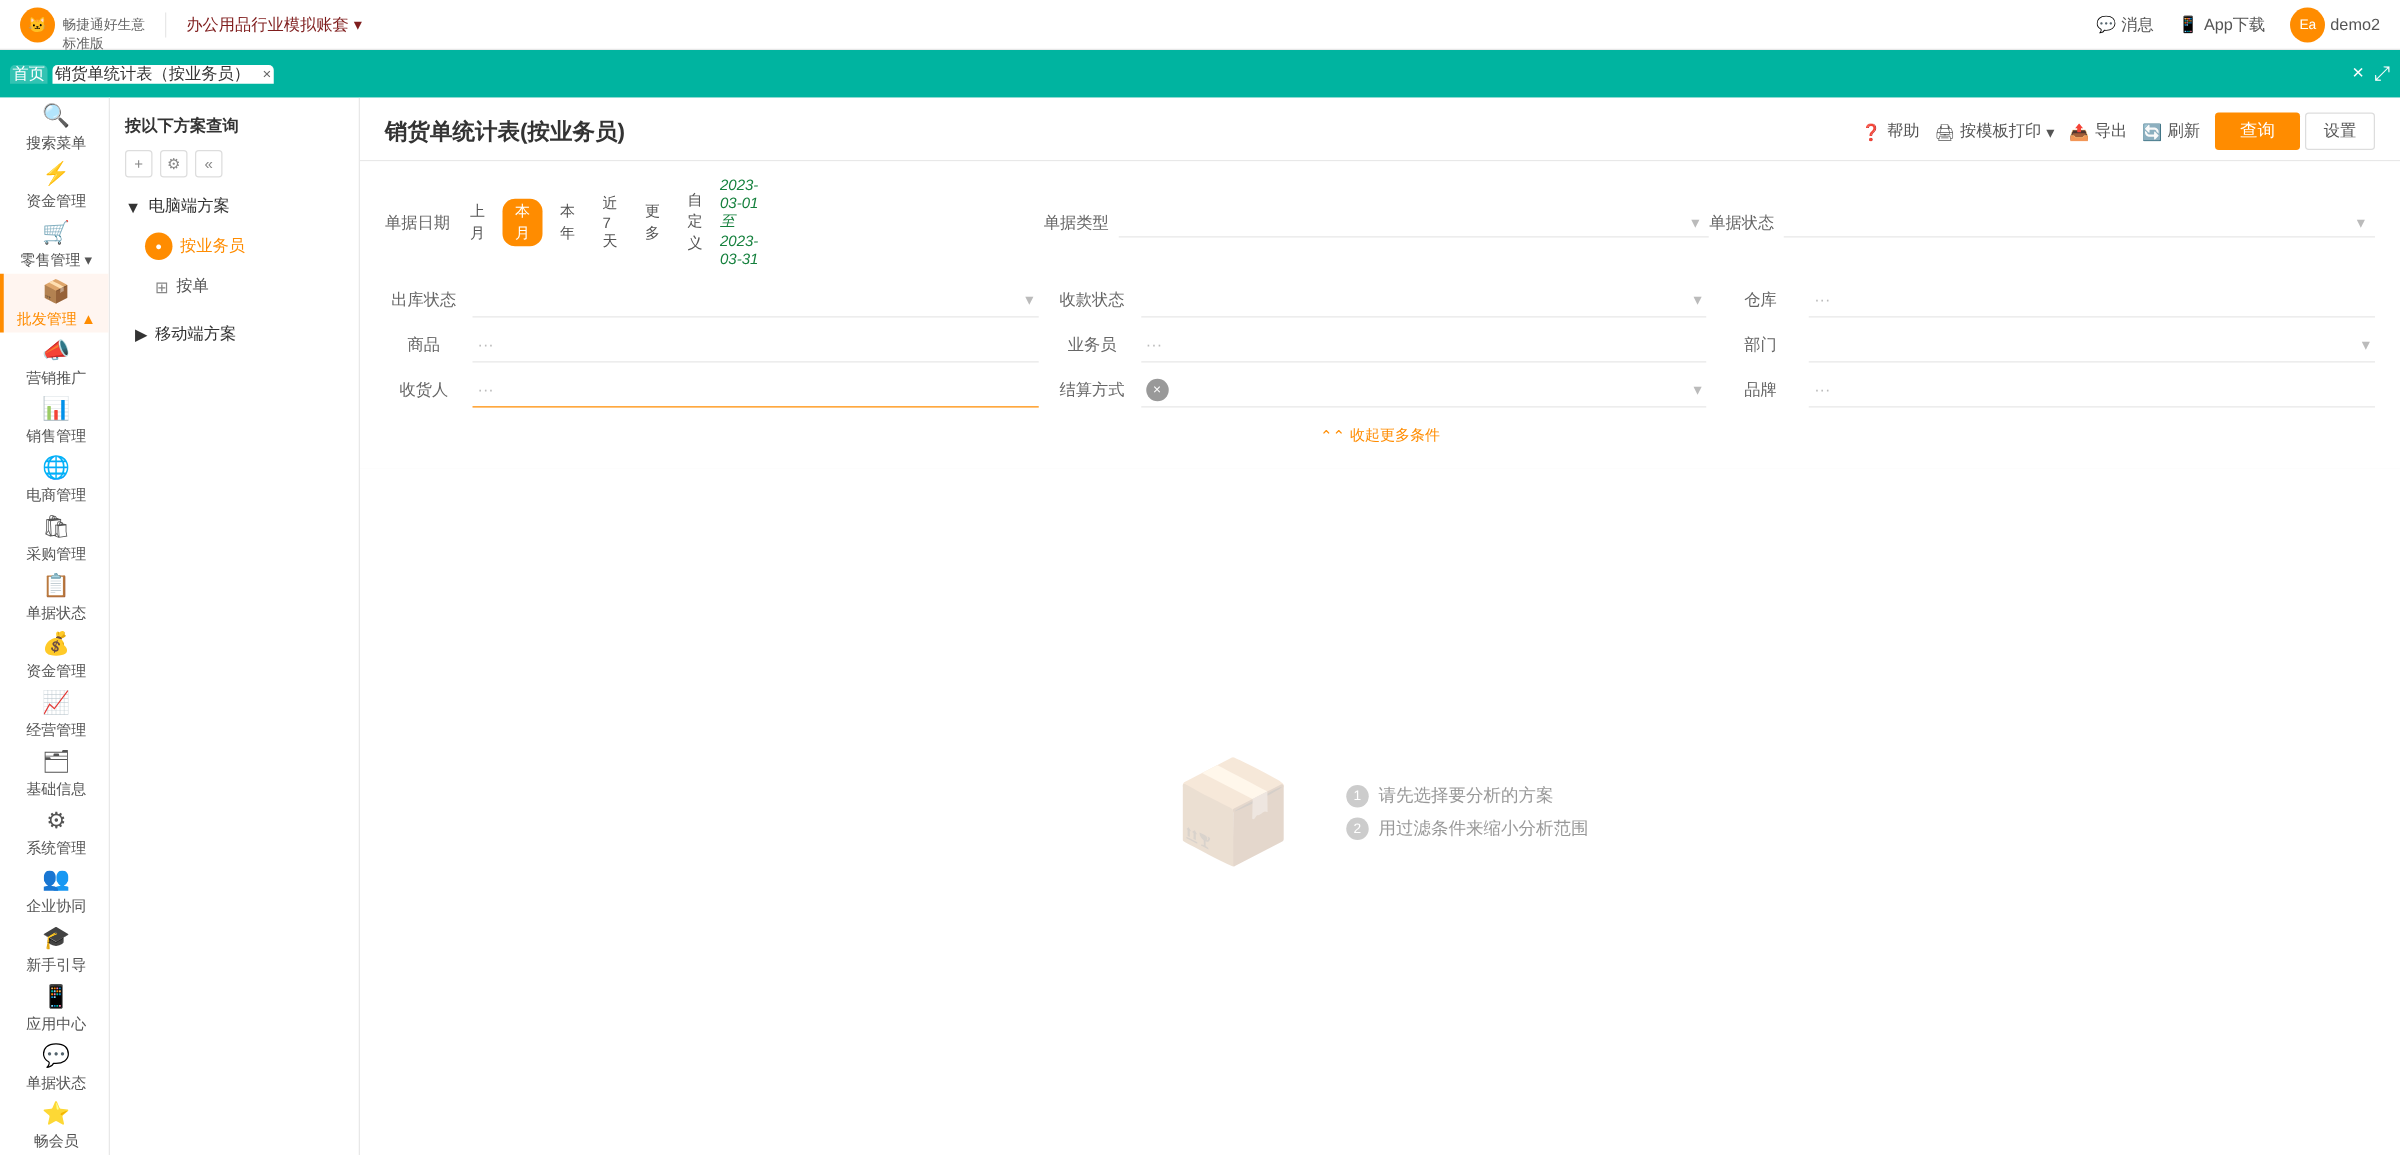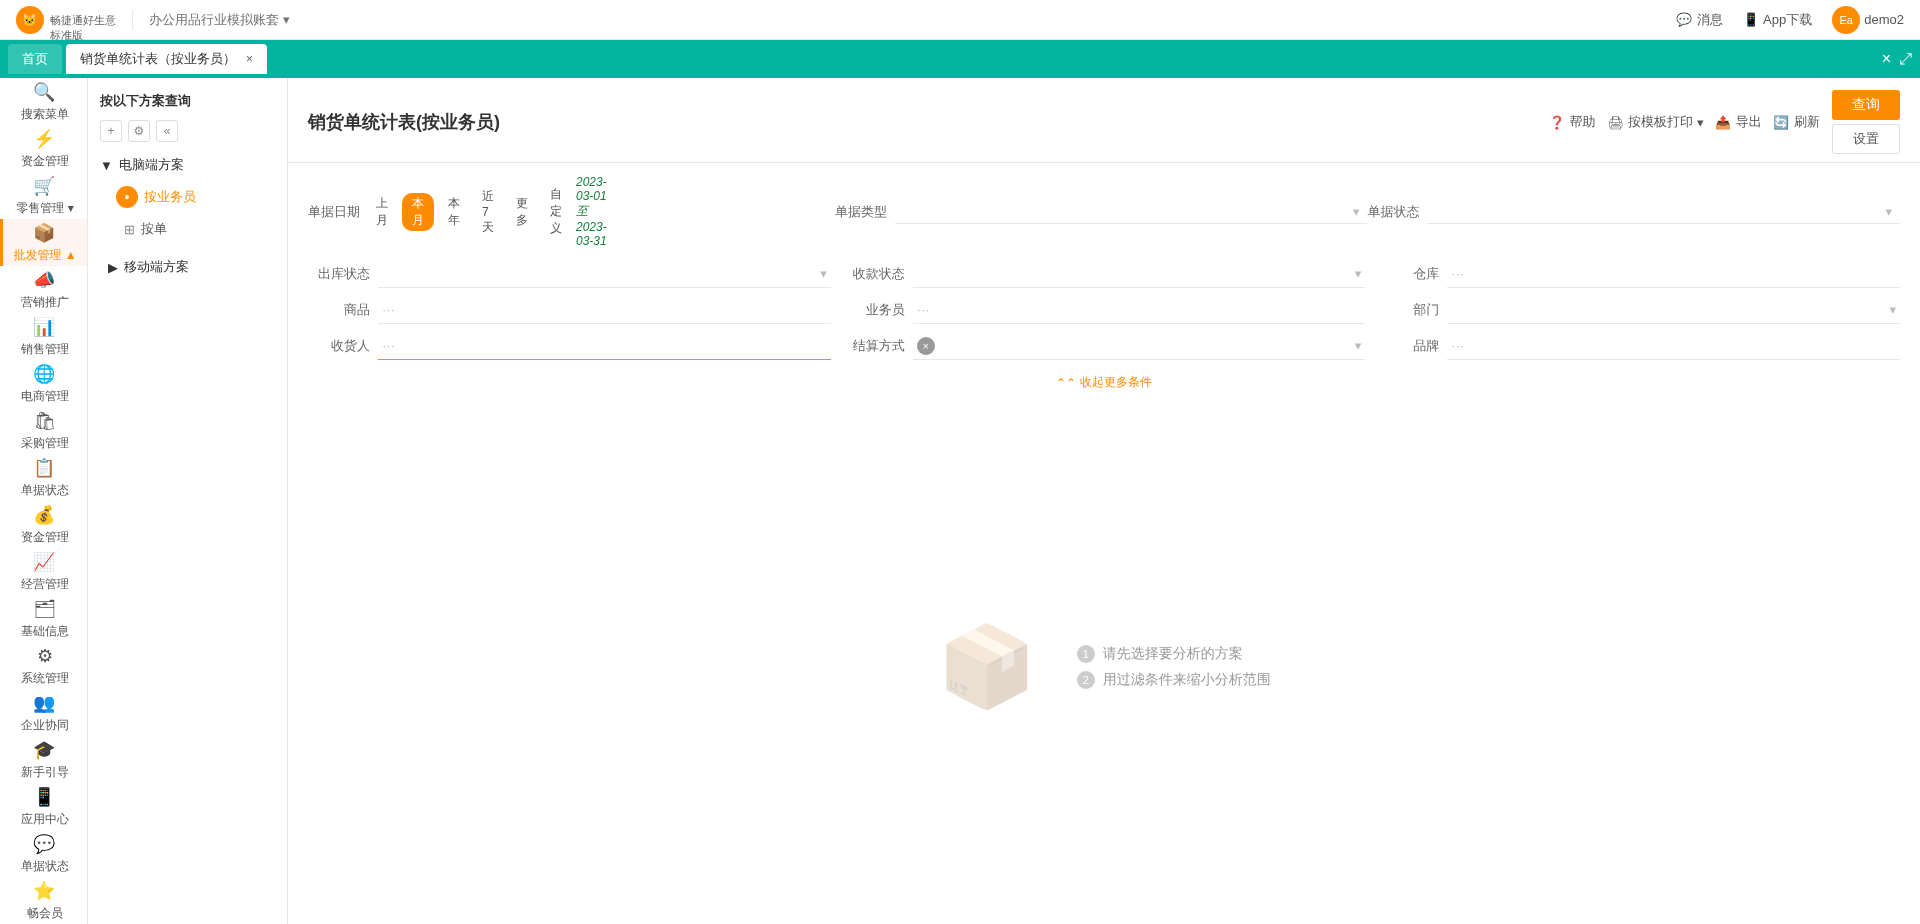--- a/index.html
+++ b/index.html
@@ -13,37 +13,37 @@
       align-items: center;
       padding: 0 16px;
       border-bottom: 1px solid #e8e8e8;
       justify-content: space-between;
       flex-shrink: 0;
     }
     .top-bar-left { display: flex; align-items: center; gap: 8px; }
     .logo { display: flex; align-items: center; gap: 6px; }
     .logo-icon { width: 28px; height: 28px; background: #ff8c00; border-radius: 50%; display: flex; align-items: center; justify-content: center; color: white; font-size: 12px; font-weight: bold; }
     .logo-text { font-size: 11px; color: #666; line-height: 1.3; margin-top: 16px; }
-    .company-select { display: flex; align-items: center; gap: 4px; color: #737373; font-size: 13px; cursor: pointer; }
+    .company-select { display: flex; align-items: center; gap: 4px; color: #7f1d1d; font-size: 13px; cursor: pointer; }
     .top-bar-right { display: flex; align-items: center; gap: 20px; color: #555; font-size: 13px; }
     .top-bar-right-item { display: flex; align-items: center; gap: 4px; cursor: pointer; }
     .avatar { width: 28px; height: 28px; border-radius: 50%; background: #ff8c00; display: flex; align-items: center; justify-content: center; color: white; font-size: 11px; }
 
     
     .tab-bar {
       height: 38px;
       background: #00b4a0;
       display: flex;
       align-items: center;
       padding: 0 8px;
       gap: 4px;
       flex-shrink: 0;
     }
     .tab { 
-      height: 30px; padding: 0 14px; border-radius: 4px 4px 0 0; 
+      height: 15px; padding: 0 2px; border-radius: 4px 4px 0 0; 
       display: flex; align-items: center; gap: 6px; cursor: pointer; font-size: 13px;
     }
     .tab-home { background: rgba(255,255,255,0.2); color: white; }
     .tab-active { background: #fff; color: #333; }
     .tab-close { color: #666; font-size: 12px; cursor: pointer; margin-left: 4px; }
     .tab-bar-right { margin-left: auto; display: flex; gap: 8px; }
     .tab-bar-btn { color: white; cursor: pointer; font-size: 16px; }
 
     
     .main { display: flex; flex: 1; overflow: hidden; }
@@ -95,21 +95,21 @@
     .filter-select { flex: 1; display: flex; align-items: center; justify-content: space-between; border-bottom: 1px solid #e8e8e8; padding: 4px 8px; cursor: pointer; color: #333; }
     .filter-dots { color: #bbb; cursor: pointer; }
 
     .date-filter { display: flex; align-items: center; gap: 6px; flex: 1; }
     .date-btn { padding: 2px 8px; border-radius: 2px; cursor: pointer; font-size: 12px; color: #555; }
     .date-btn.active { background: #ff8c00; color: white; border-radius: 10px; padding: 2px 10px; }
     .date-range { font-size: 12px; color: #15803d; font-style: italic; }
 
     .filter-grid { display: grid; grid-template-columns: repeat(3, 1fr); gap: 12px; margin-bottom: 8px; }
     .filter-item { display: flex; align-items: center; }
-    .filter-item-label { width: 70px; color: #666; font-size: 13px; flex-shrink: 0; text-align: right; padding-right: 8px; }
+    .filter-item-label { width: 70px; color: #666; font-size: 13px; flex-shrink: 0; text-align: center; padding-right: 8px; }
     .filter-item-control { flex: 1; display: flex; align-items: center; justify-content: space-between; border-bottom: 1px solid #e8e8e8; padding: 4px 4px; min-height: 28px; cursor: pointer; }
     .filter-item-control.focused { border-bottom-color: #ff8c00; }
     .filter-chevron { color: #bbb; }
 
     .collapse-btn { 
       text-align: center; padding: 6px; color: #ff8c00; cursor: pointer; font-size: 12px;
       display: flex; align-items: center; justify-content: center; gap: 4px;
     }
 
     
@@ -307,21 +307,21 @@
             <span>▾</span>
           </div>
           <div class="page-action-btn">
             <span>📤</span>
             <span>导出</span>
           </div>
           <div class="page-action-btn">
             <span>🔄</span>
             <span>刷新</span>
           </div>
-          <div style="display:flex;flex-direction:column;gap:4px;">
+          <div style="display:flex;flex-direction:row;gap:4px;">
             <button class="btn-query">查询</button>
             <button class="btn-settings">设置</button>
           </div>
         </div>
       </div>
 
       <div class="filter-area">
 
         <div class="filter-row">
           <div class="filter-label">单据日期</div>

